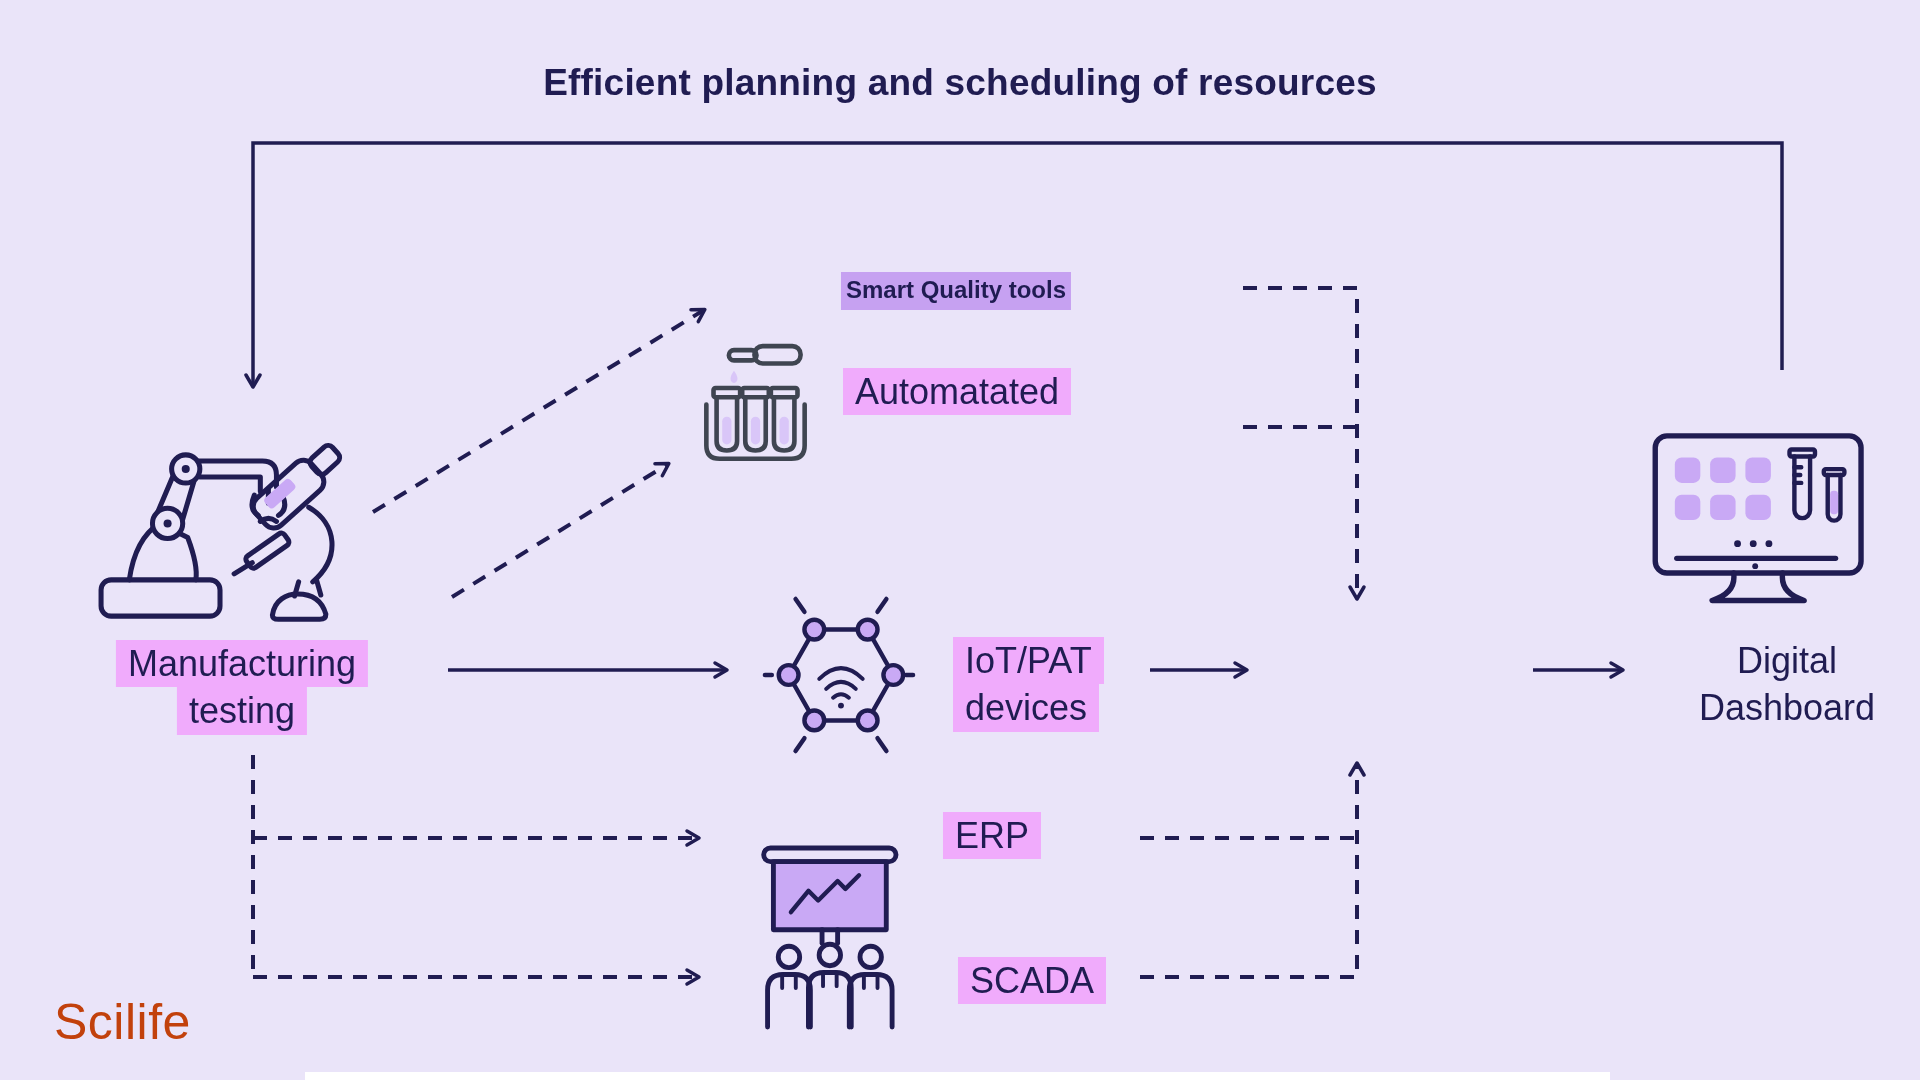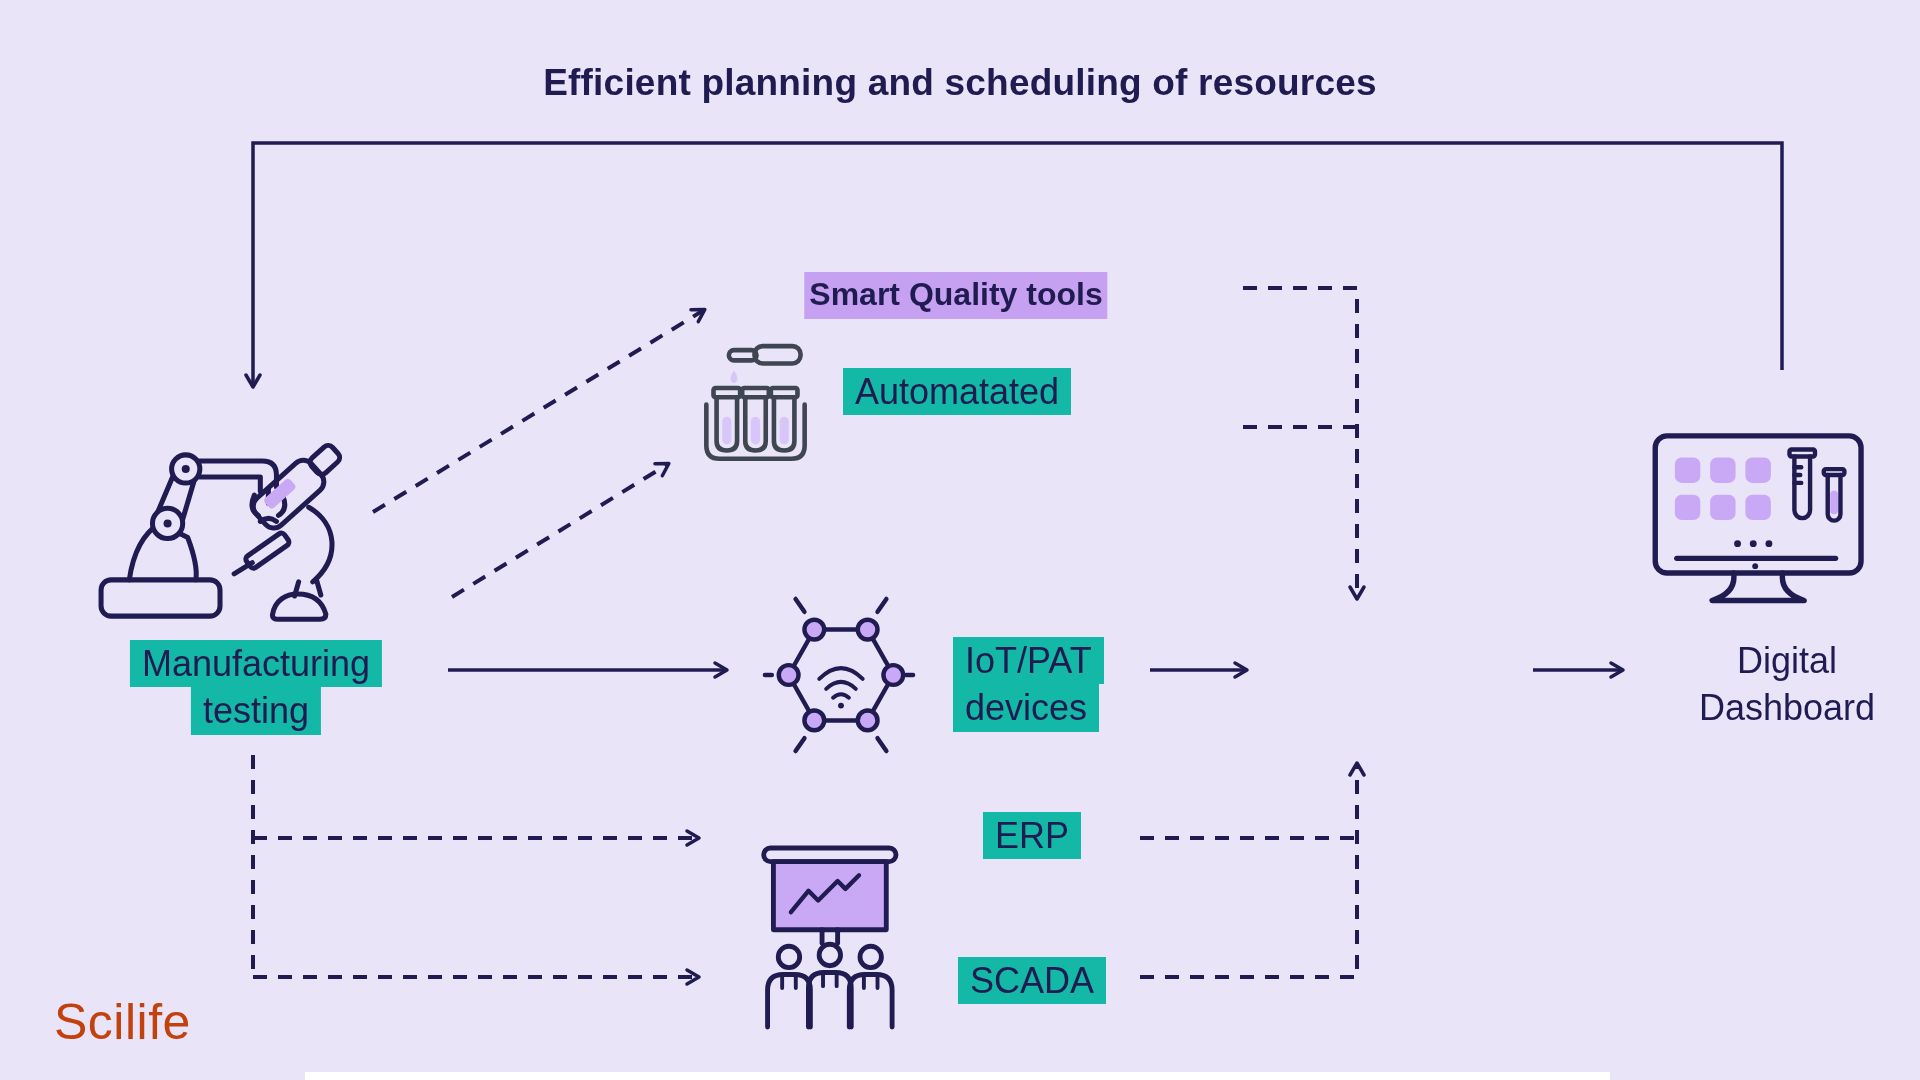--- a/index.html
+++ b/index.html
@@ -10,26 +10,26 @@
   }
   .abs{position:absolute;}
   svg{display:block;overflow:visible;}
   .connector-layer{position:absolute;left:0;top:0;pointer-events:none;}
   .title{
     top:62px;left:0;width:1920px;text-align:center;
     font-size:37px;font-weight:700;letter-spacing:.2px;
   }
   .label{font-size:36px;line-height:1.26;font-weight:400;}
   .label .ln{display:inline-block;padding:1px 10px;margin:0 -10px;}
-  .hl-white .ln{background:#14b8a6;margin:0;padding:1px 12px;}
+  .hl-white .ln{background:#f0abfc;margin:0;padding:1px 12px;}
   .center{text-align:center;transform:translateX(-50%);white-space:nowrap;}
   .left-al{text-align:left;white-space:nowrap;}
   .sq-label{
     top:272px;left:956px;transform:translateX(-50%);
-    font-size:32px;font-weight:700;white-space:nowrap;
+    font-size:24px;font-weight:700;white-space:nowrap;
     background:#C6A1F1;padding:4px 5px 6px;
   }
   .logo{
     top:993px;left:46px;font-size:50px;font-weight:500;
     letter-spacing:.5px;color:#c2410c;margin-left:8px;
   }
   .bottom-strip{left:305px;top:1072px;width:1305px;height:8px;background:#FFFFFF;}
 </style>
 </head>
 <body>
@@ -108,21 +108,21 @@
         <rect x="168" y="40" width="34" height="13" rx="4" transform="rotate(-42 185 46)" fill="#C9A9F5" stroke="none"></rect>
         <rect x="216" y="3" width="28" height="20" rx="6" transform="rotate(-42 230 13)"></rect>
         <rect x="150" y="96" width="46" height="14" rx="4" transform="rotate(-35 173 103)"></rect>
         <line x1="140" y1="126" x2="158" y2="115"></line>
         <path d="M204 134 L200 148 M222 133 L226 147"></path>
         <path d="M178 167 C180 152 192 146 203 146 C217 146 227 152 231 166 Q231 171 225 171 L184 171 Q178 171 178 167 Z"></path>
       </g>
     </svg>
   </div>
 
-  <div class="abs label center hl-white" style="left:256px;top:640px;">
+  <div class="abs label center hl-white" style="left:242px;top:640px;">
     <span class="ln">Manufacturing</span><br>
     <span class="ln">testing</span>
   </div>
 
   <div class="abs" style="left:763px;top:596px;">
     <svg width="152" height="158" viewBox="0 0 150 160" fill="none" stroke="#201C52" stroke-width="4.5" stroke-linecap="round">
       <line x1="50" y1="34" x2="104" y2="34"></line>
       <line x1="104" y1="34" x2="130" y2="80"></line>
       <line x1="130" y1="80" x2="104" y2="126"></line>
       <line x1="104" y1="126" x2="50" y2="126"></line>
@@ -181,21 +181,21 @@
       <circle cx="110" cy="141" r="3" fill="#201C52" stroke="none"></circle>
       <path d="M88 148 C90 162 82 171 66 176 L160 176 C144 171 136 162 138 148"></path>
     </svg>
   </div>
 
   <div class="abs label center" style="left:1787px;top:637px;">
     <span class="ln">Digital</span><br>
     <span class="ln">Dashboard</span>
   </div>
 
-  <div class="abs label center hl-white" style="left:1032px;top:812px;text-align:right;">
+  <div class="abs label center hl-white" style="left:992px;top:812px;text-align:right;">
     <span class="ln">ERP</span>
   </div>
 
   <div class="abs" style="left:752px;top:842px;">
     <svg width="180" height="190" viewBox="0 0 185 195" fill="none" stroke="#201C52" stroke-width="5" stroke-linecap="round" stroke-linejoin="round">
       <g>
         <rect x="12" y="6" width="136" height="14" rx="7"></rect>
         <rect x="22" y="20" width="116" height="70" fill="#C9A9F5"></rect>
         <polyline points="40,72 58,50 68,60 88,40 96,48 110,34" stroke-width="4.5"></polyline>
         <line x1="72" y1="90" x2="72" y2="104"></line>

